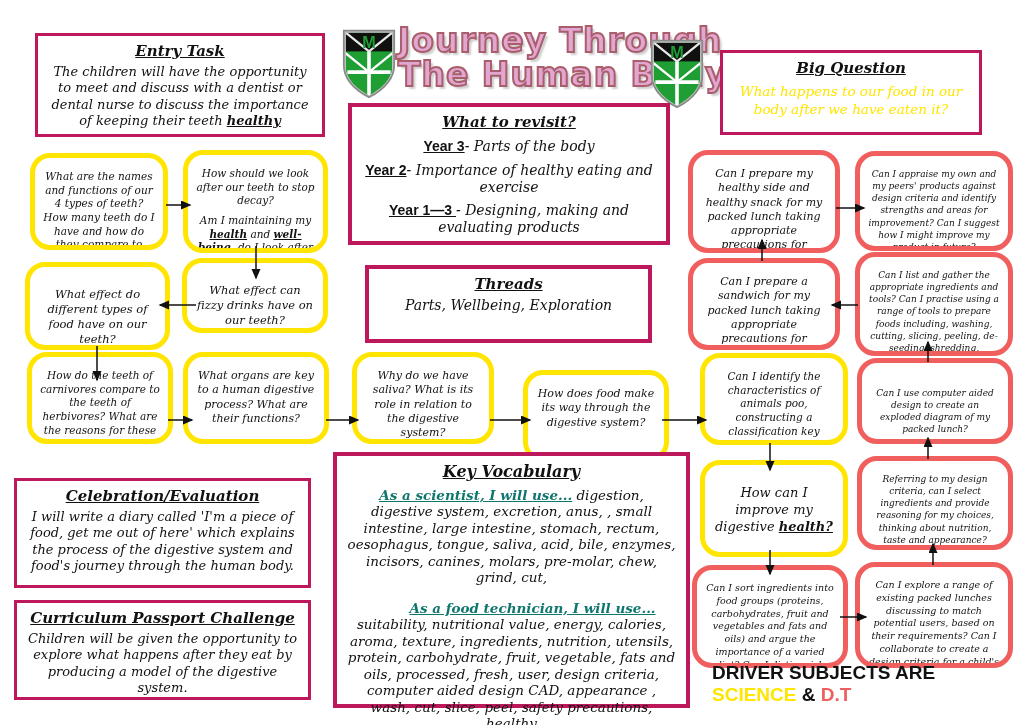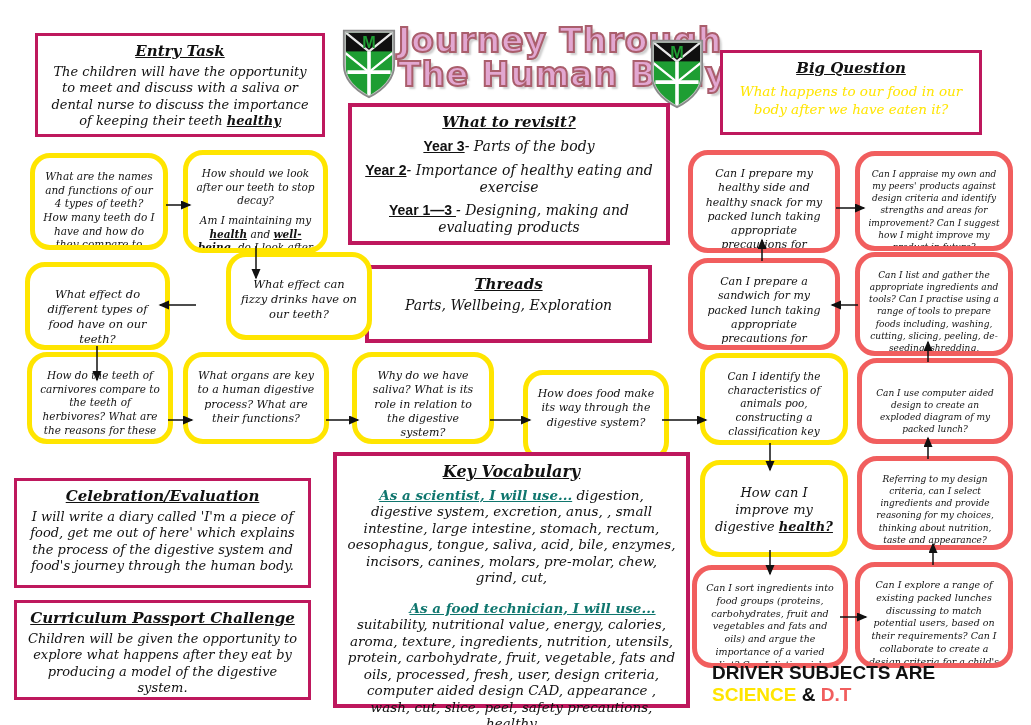--- a/index.html
+++ b/index.html
@@ -91,21 +91,21 @@
       <path d="M4,4 L30,25 M56,4 L30,25" stroke="#e8e8e8" stroke-width="2.5" fill="none"></path>
       <path d="M30,25 V74" stroke="#fff" stroke-width="4"></path>
       <path d="M6,48 H54" stroke="#fff" stroke-width="4"></path>
       <path d="M4,27 L30,48 M56,27 L30,48" stroke="#fff" stroke-width="2.5"></path>
       <text x="30" y="21" text-anchor="middle" font-family="Liberation Sans, sans-serif" font-weight="bold" font-size="18" fill="#1e9e33">M</text>
     </g>
   </svg>
 
   <div class="bbox script" style="left:35px;top:33px;width:290px;height:104px;">
     <div class="btitle">Entry Task</div>
-    <div class="bbody"><span>The children will have the opportunity to meet and discuss with a saliva or dental nurse to discuss the importance of keeping their teeth </span><span class="u">healthy</span></div>
+    <div class="bbody"><span>The children will have the opportunity to meet and discuss with a dentist or dental nurse to discuss the importance of keeping their teeth </span><span class="u">healthy</span></div>
   </div>
 
   <div class="bbox script" style="left:720px;top:50px;width:262px;height:85px;">
     <div class="btitle">Big Question</div>
     <div id="bq-text">What happens to our food in our body after we have eaten it?</div>
   </div>
 
   <div class="bbox thick script" style="left:348px;top:103px;width:322px;height:142px;">
     <div class="btitle">What to revisit?</div>
     <div class="rev-item"><span class="rev-label">Year 3</span><span>- Parts of the body</span></div>
@@ -124,21 +124,21 @@
 
   <div class="rbox yellow script" style="left:183px;top:150px;width:145px;height:103px;">
     <div class="qtext">How should we look after our teeth to stop decay?</div>
     <div class="qtext" style="margin-top:6px;"><span>Am I maintaining my </span><span class="u">health</span><span> and </span><span class="u">well-being,</span><span> do I look after my teeth properly?</span></div>
   </div>
 
   <div class="rbox yellow script" style="left:25px;top:262px;width:145px;height:88px;">
     <div class="qtext" style="font-size:11.5px;padding-top:8px;">What effect do different types of food have on our teeth?</div>
   </div>
 
-  <div class="rbox yellow script" style="left:182px;top:252px;width:146px;height:88px;margin-left:44px;">
+  <div class="rbox yellow script" style="left:182px;top:258px;width:146px;height:75px;">
     <div class="qtext" style="font-size:11.5px;padding-top:8px;">What effect can fizzy drinks have on our teeth?</div>
   </div>
 
   <div class="rbox yellow script" style="left:27px;top:352px;width:146px;height:92px;">
     <div class="qtext">How do the teeth of carnivores compare to the teeth of herbivores? What are the reasons for these differences?</div>
   </div>
 
   <div class="rbox yellow script" style="left:183px;top:352px;width:146px;height:92px;">
     <div class="qtext" style="font-size:11px;">What organs are key to a human digestive process? What are their functions?</div>
   </div>

